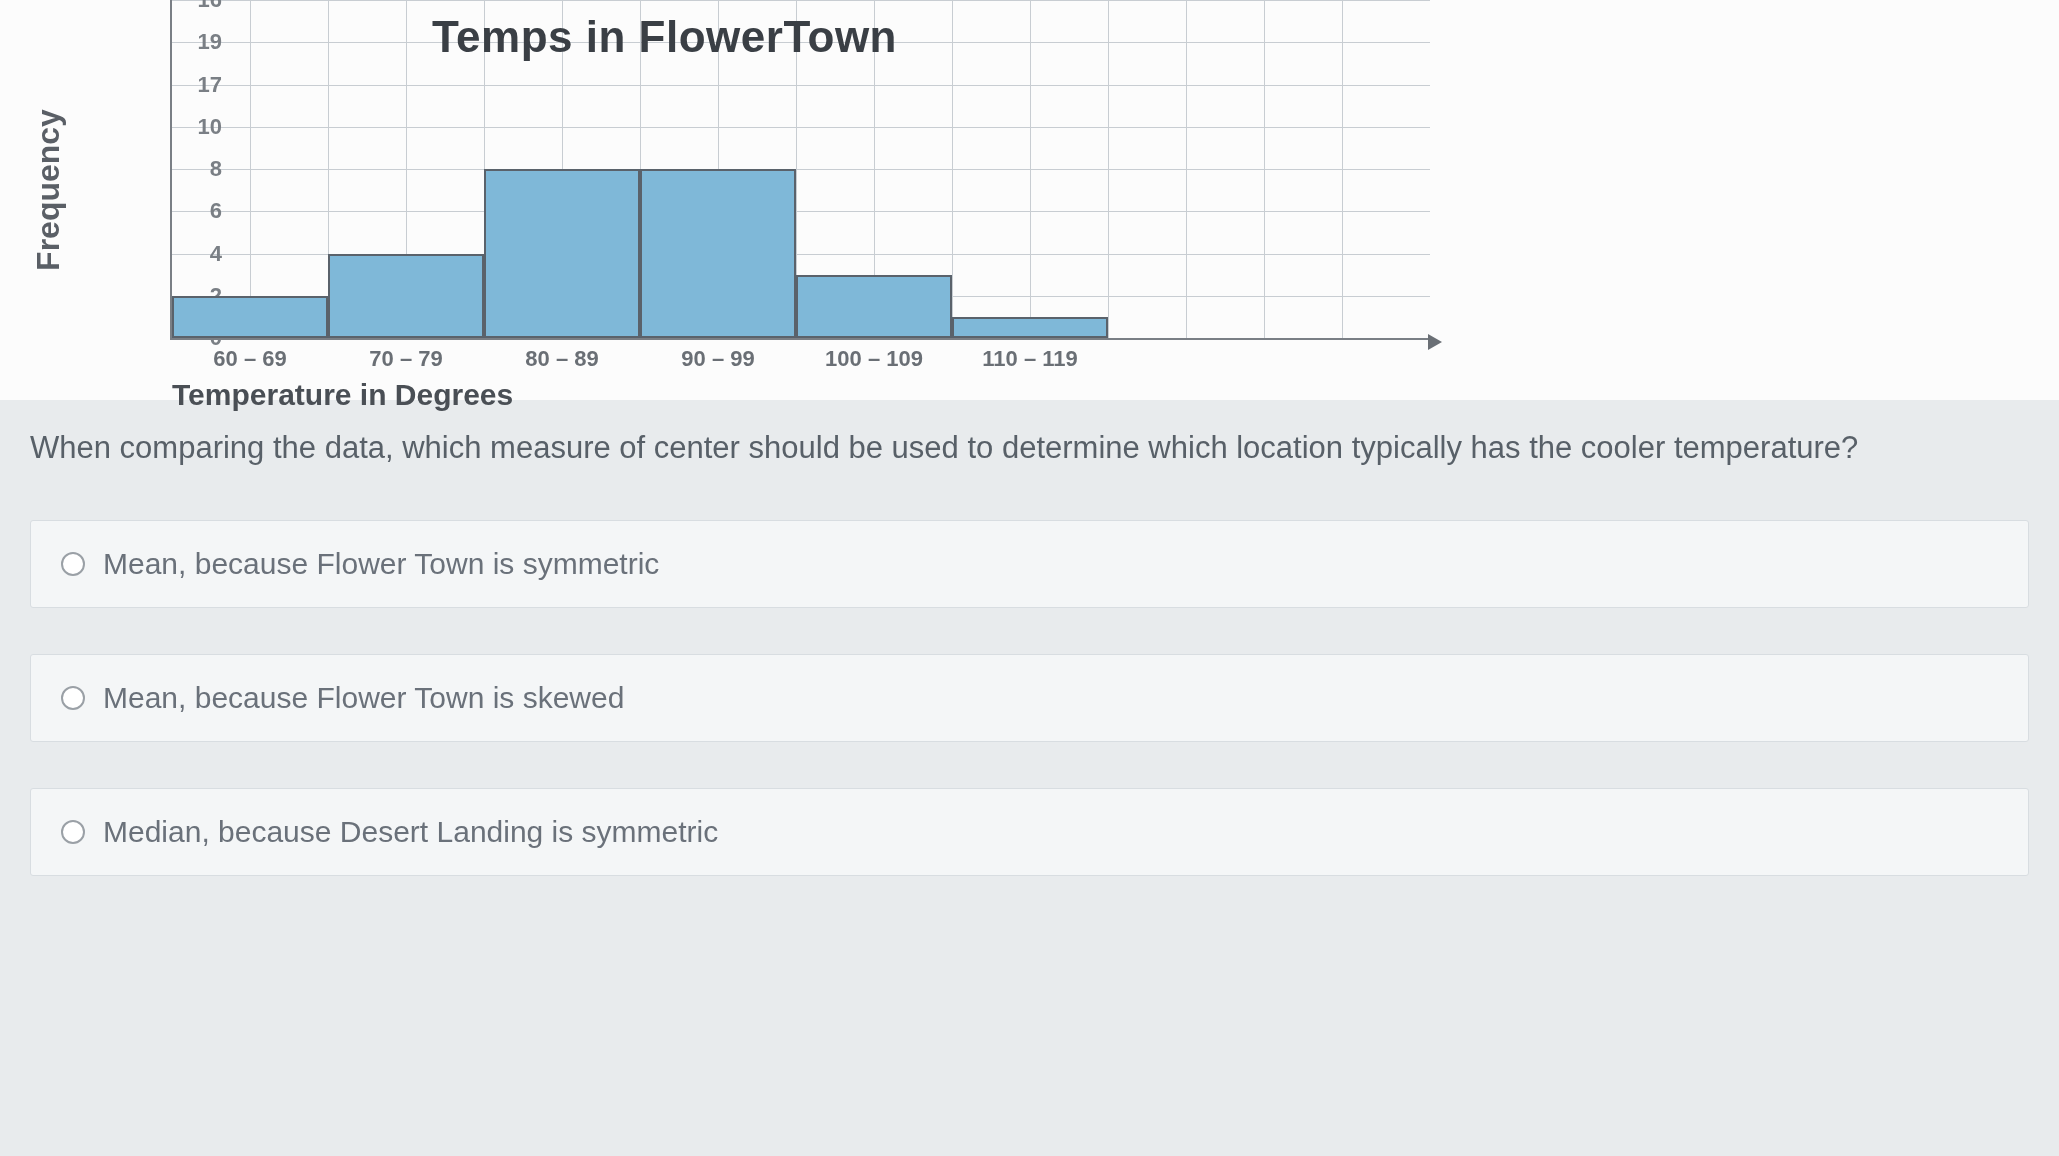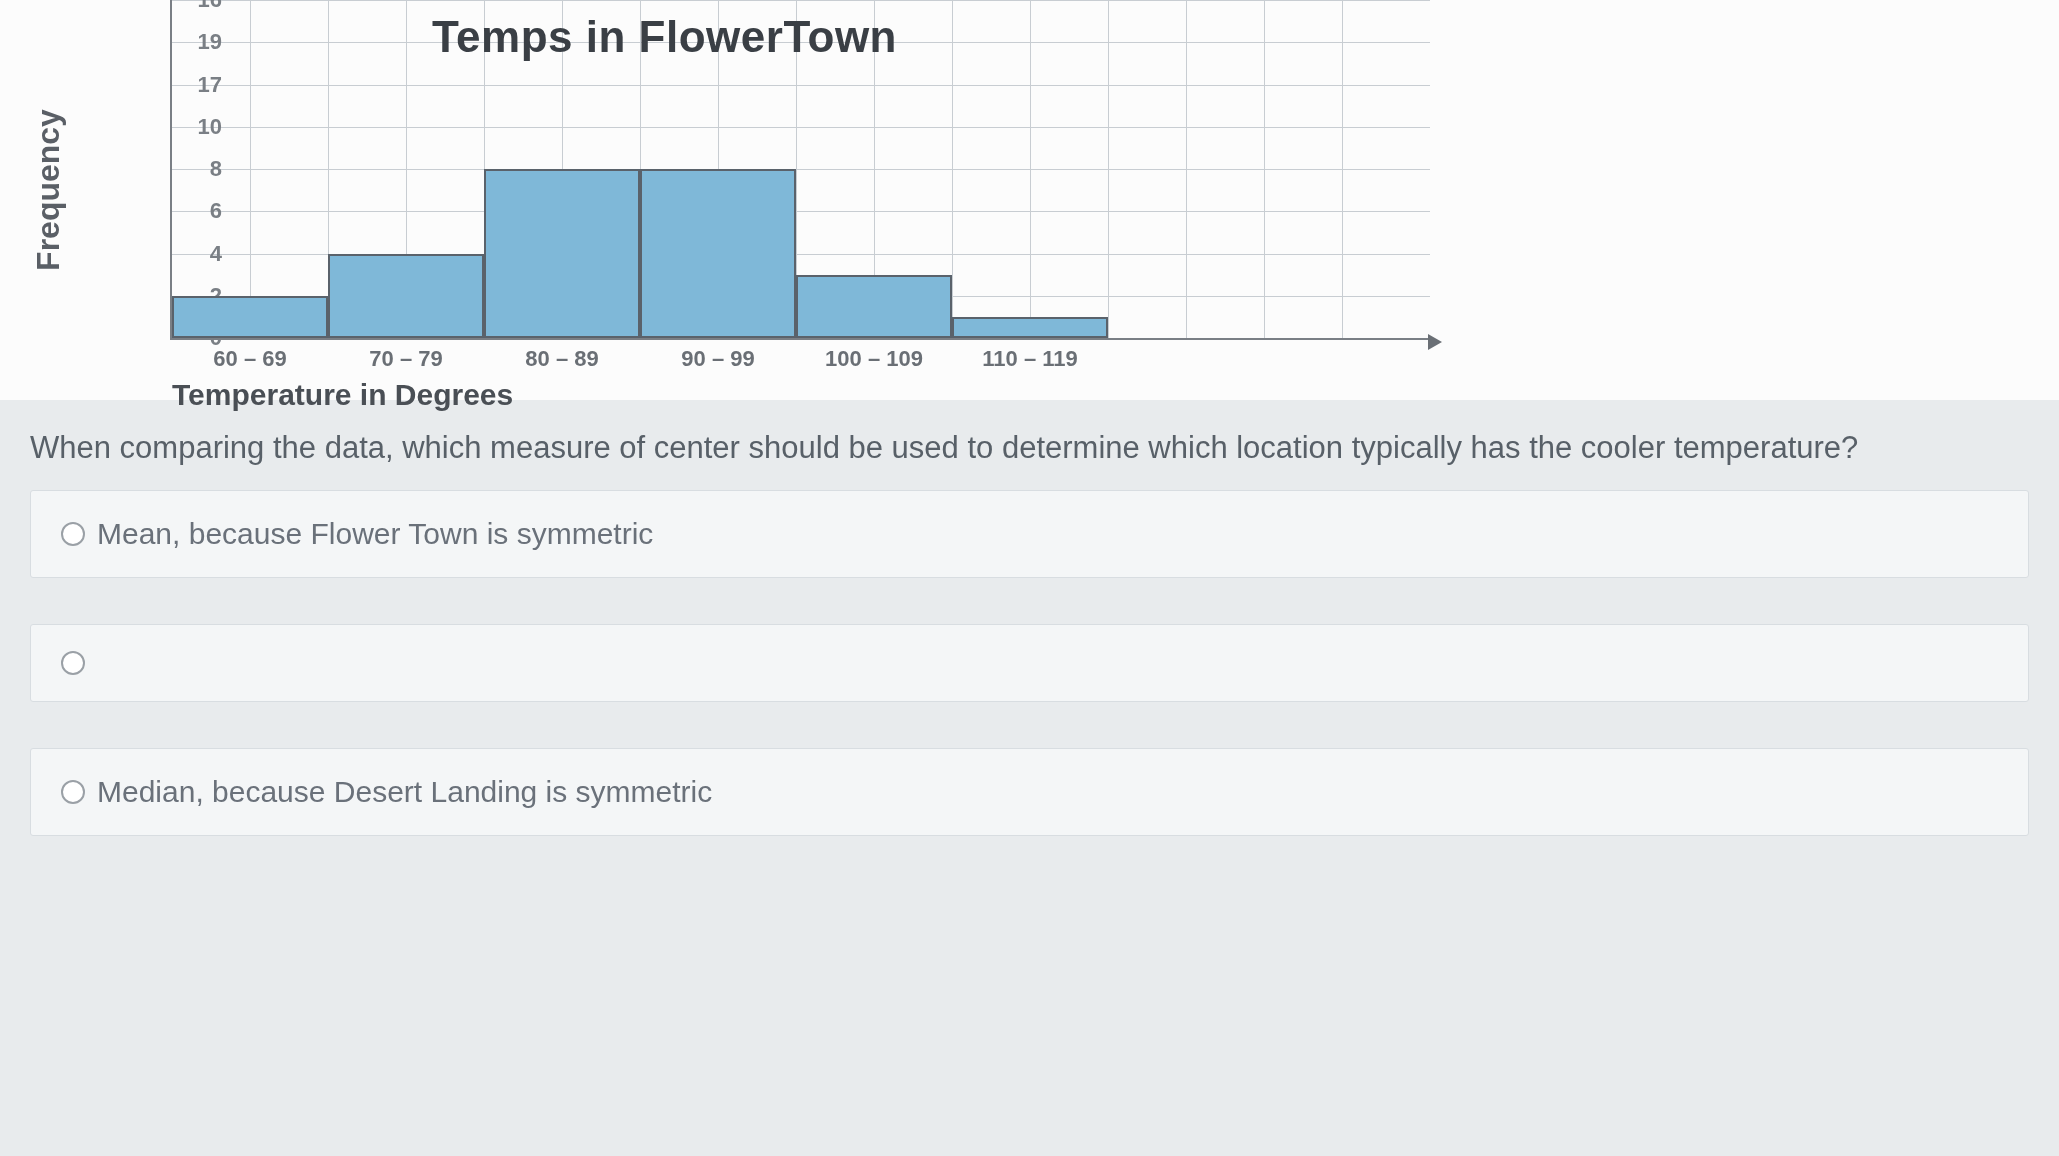--- a/index.html
+++ b/index.html
@@ -107,31 +107,31 @@
     font-size: 30px;
     font-weight: bold;
     color: #4a4f55;
   }
   .question-area {
     padding: 30px 30px 0 30px;
   }
   .prompt {
     font-size: 31px;
     color: #586068;
-    margin-bottom: 24px;
+    margin-bottom: 54px;
   }
   .option {
     background: #f4f6f7;
     border: 1px solid #d8dde1;
     border-radius: 3px;
     padding: 26px 30px;
     margin-bottom: 46px;
     display: flex;
     align-items: center;
-    gap: 12px;
+    gap: 18px;
     cursor: pointer;
   }
   .radio {
     width: 24px;
     height: 24px;
     border: 2px solid #9aa0a6;
     border-radius: 50%;
     flex-shrink: 0;
     background: #fff;
   }
@@ -209,20 +209,21 @@
 <div class="question-area">
   <div class="prompt">When comparing the data, which measure of center should be used to determine which location typically has the cooler temperature?</div>
 
   <div class="option">
     <div class="radio"></div>
     <div class="opt-text">Mean, because Flower Town is symmetric</div>
   </div>
 
   <div class="option">
     <div class="radio"></div>
+    <div class="opt-text">Mean, because Flower Town is skewed</div>
   </div>
 
 
   <div class="option">
     <div class="radio"></div>
     <div class="opt-text">Median, because Desert Landing is symmetric</div>
   </div>
 </div>
 
 </body></html>

